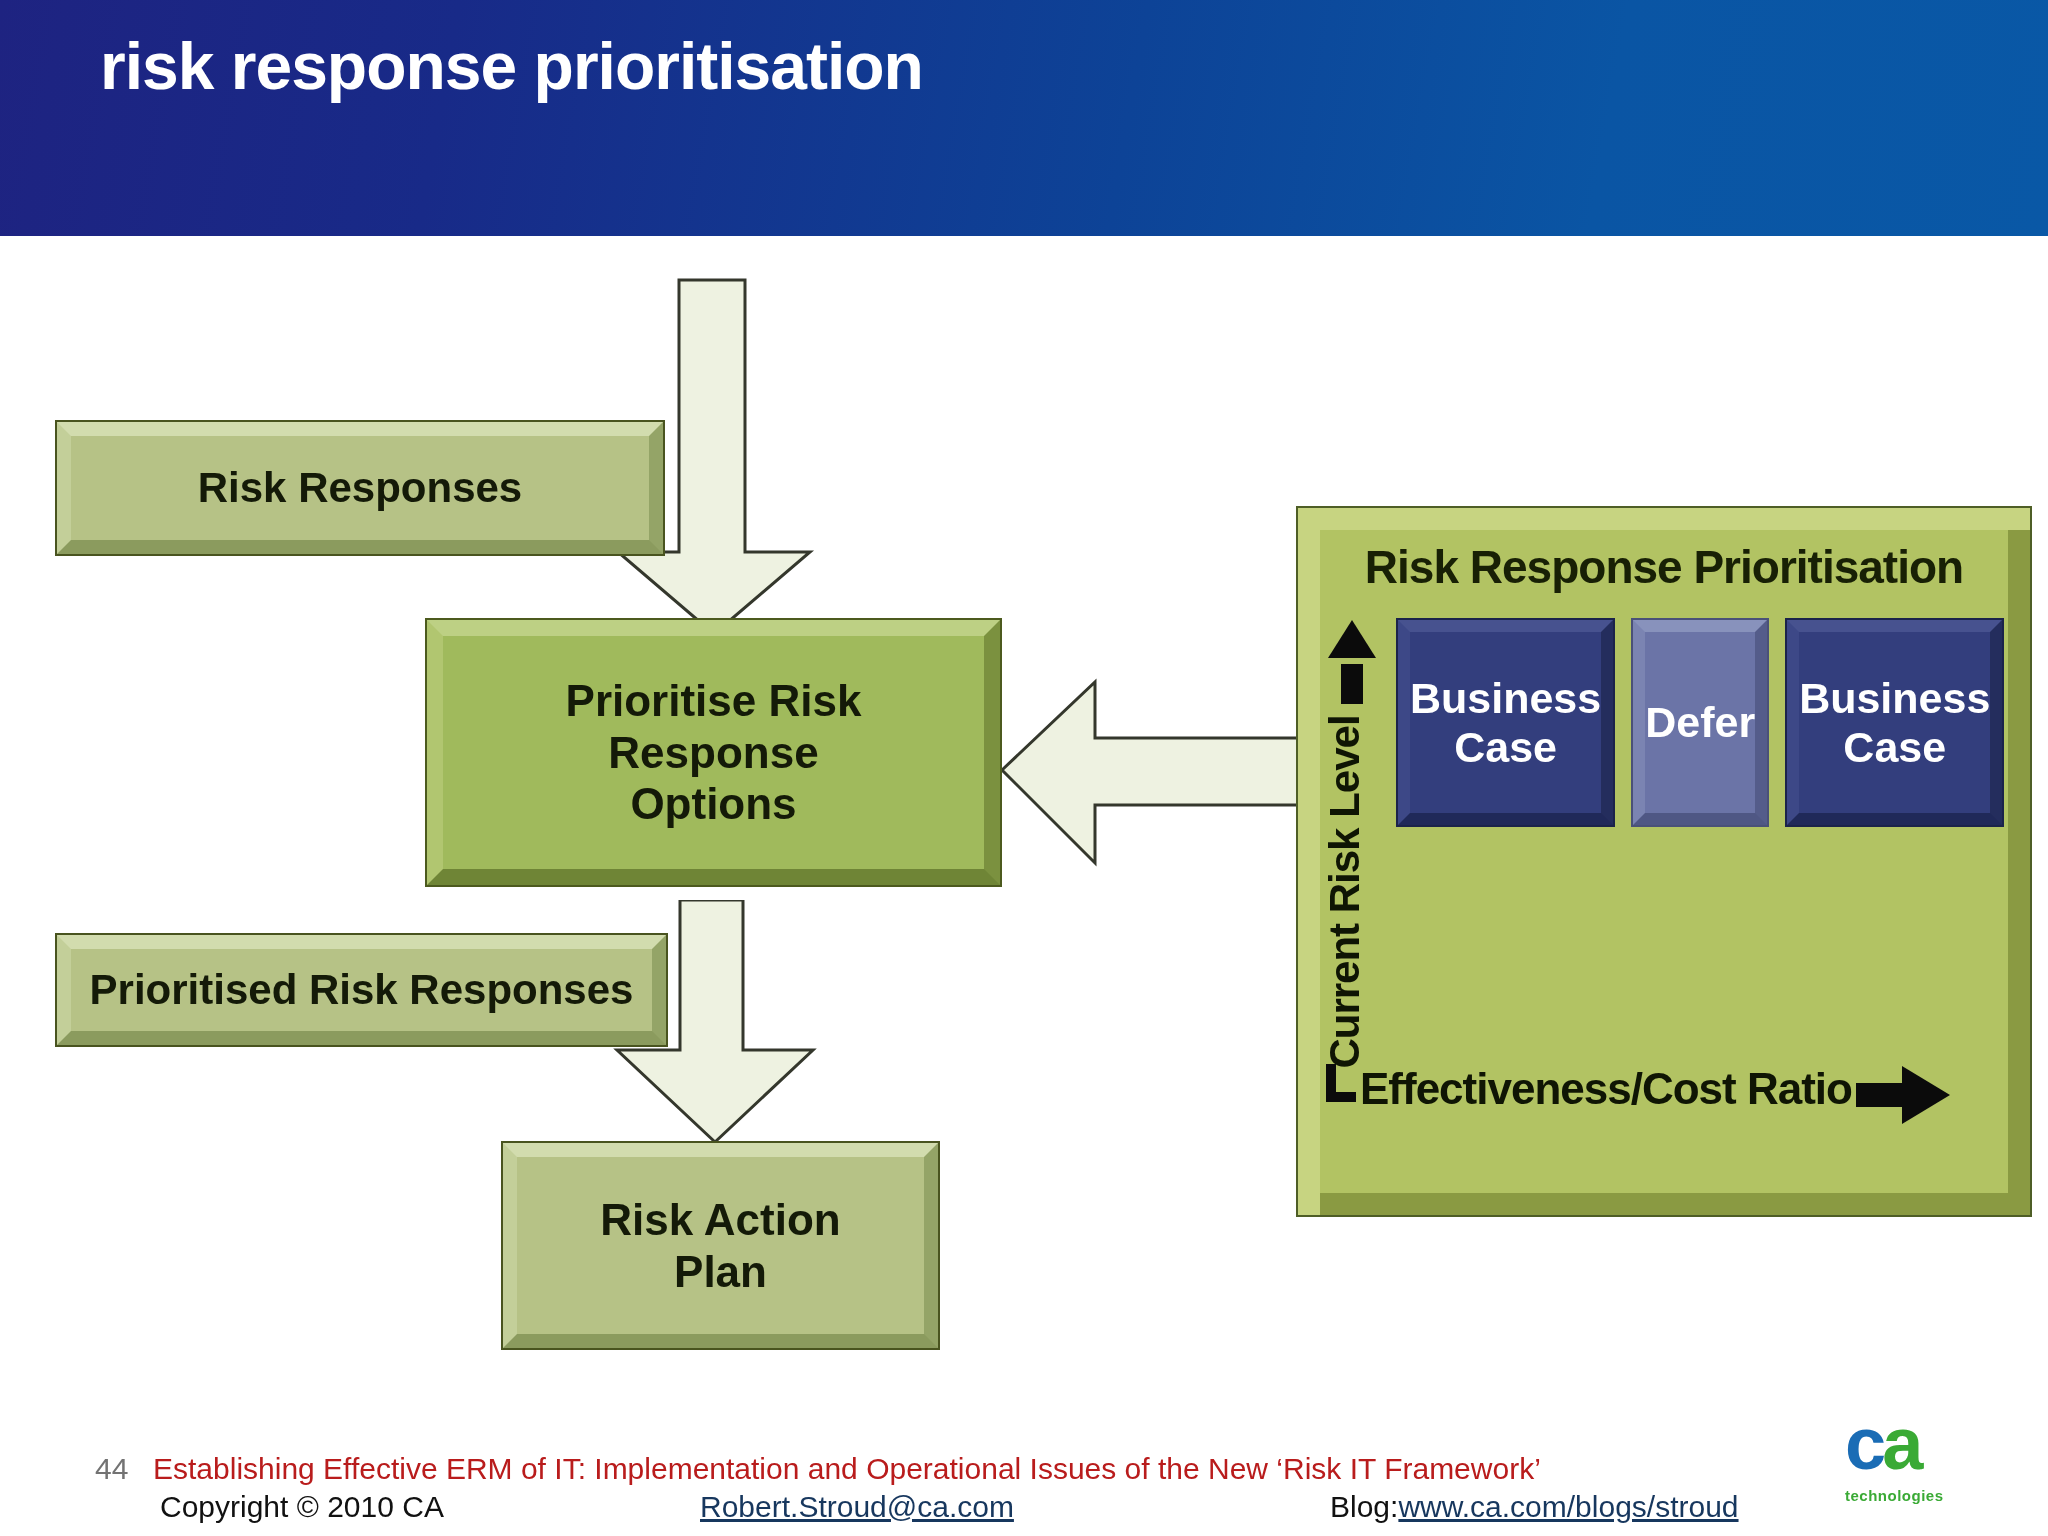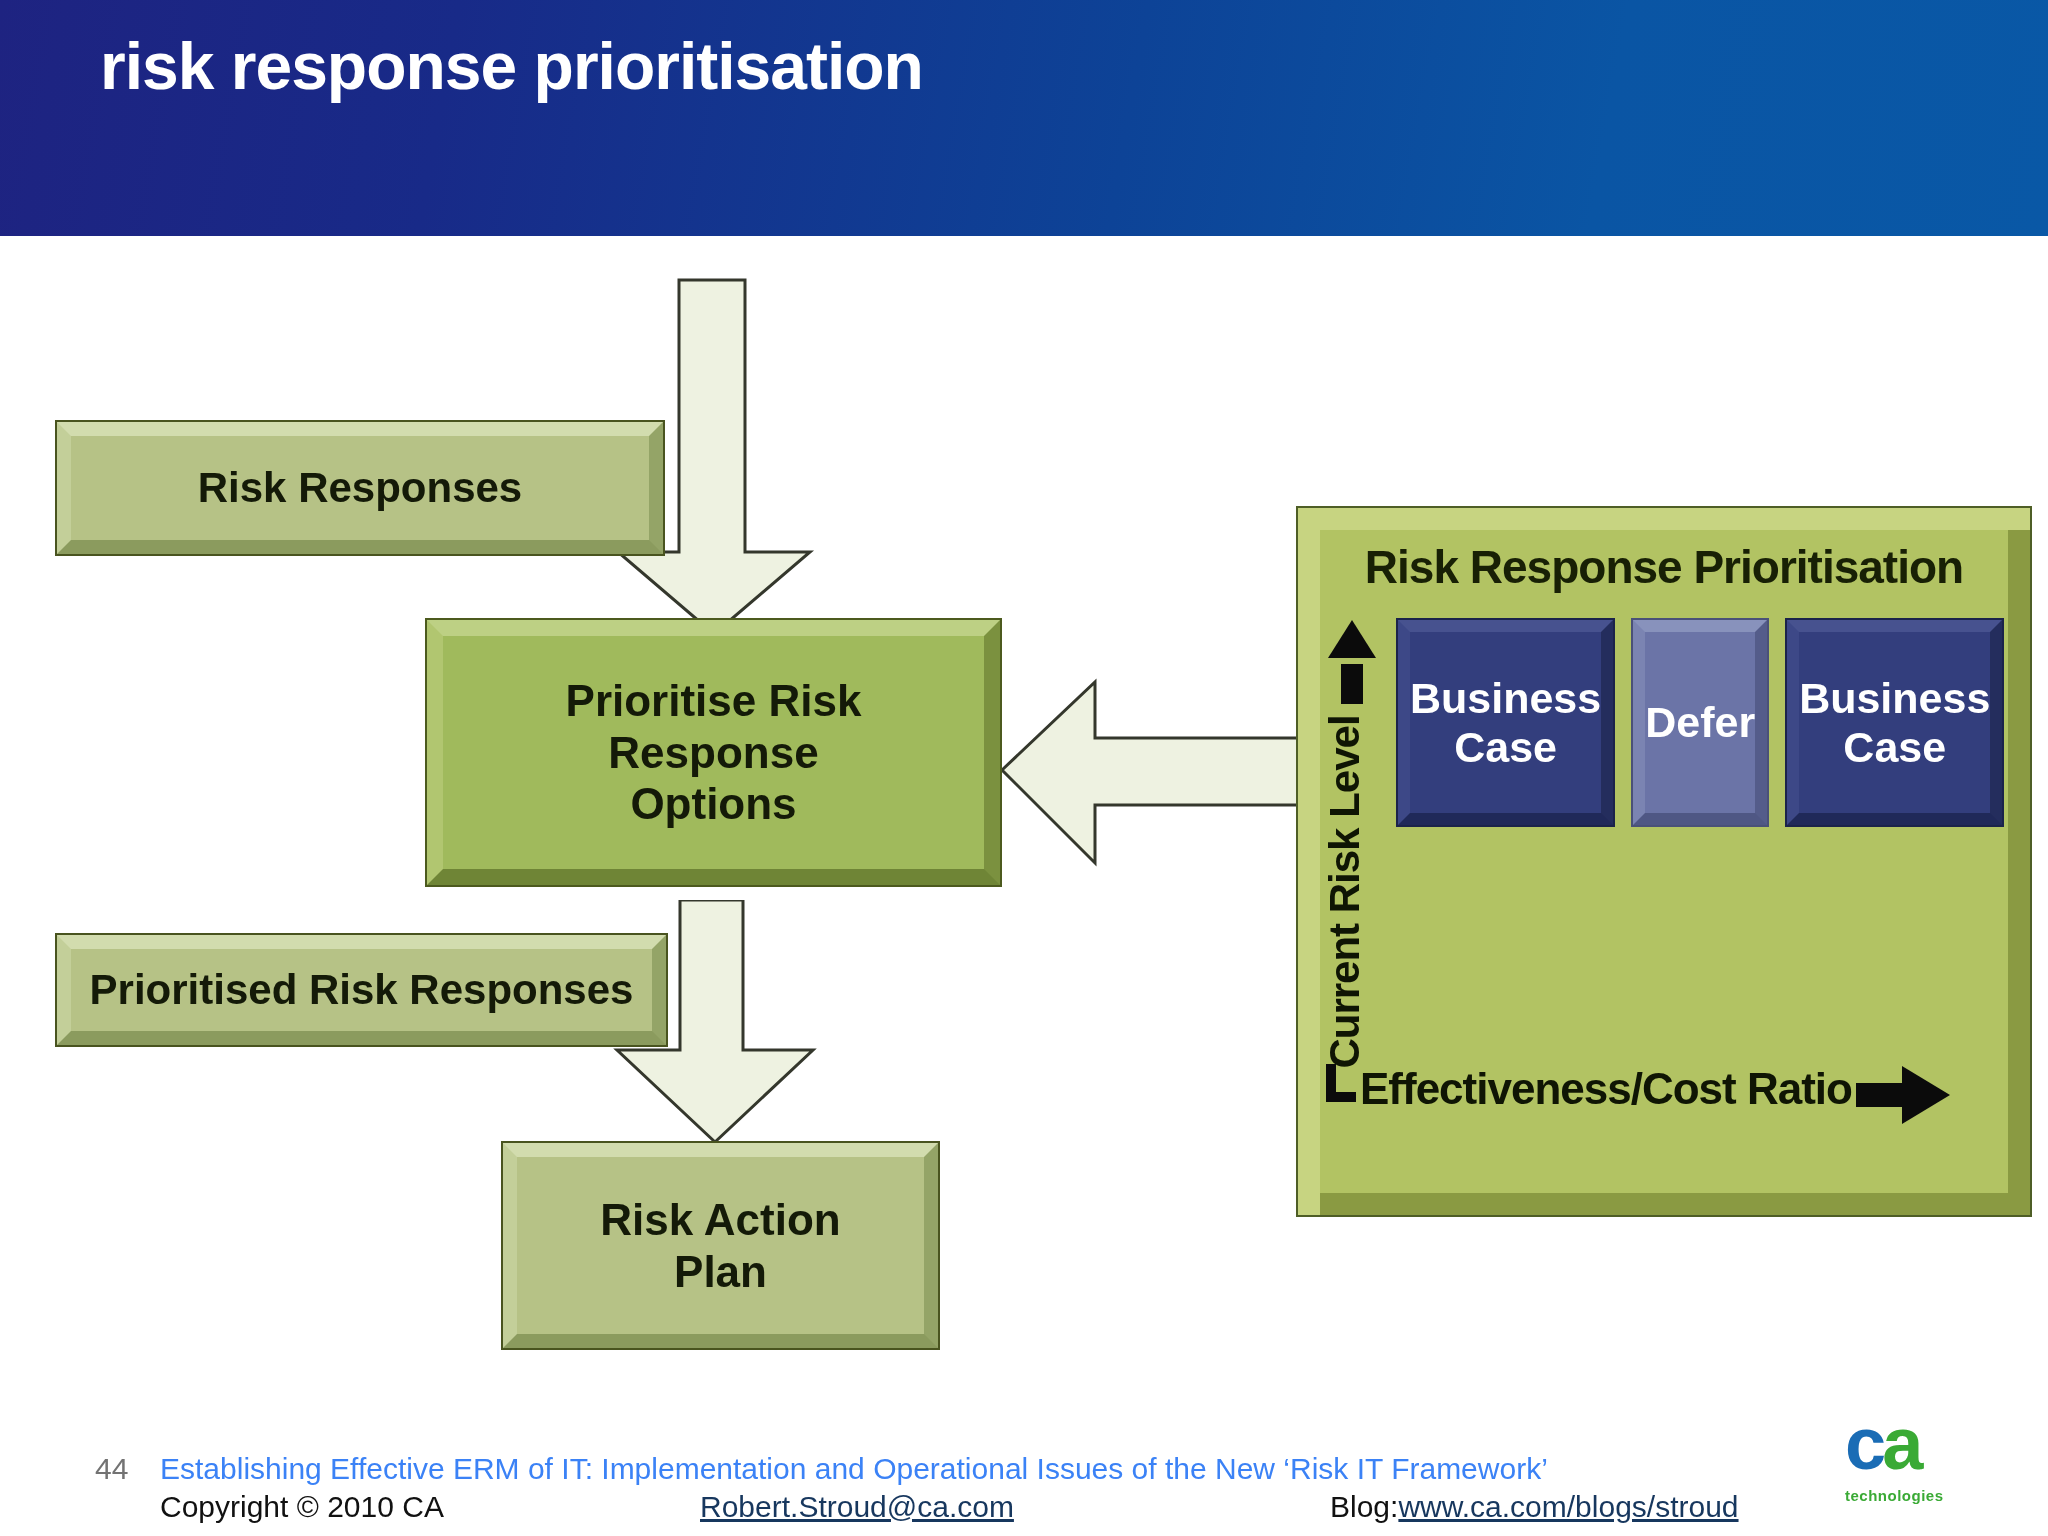--- a/index.html
+++ b/index.html
@@ -72,21 +72,21 @@
   }
   .x-axis-row {
     position:absolute; left:28px; top:556px; width:660px; height:62px;
     display:flex; 
   }
   .x-axis-label {
     font-size:44px; font-weight:bold; color:#0f1504; letter-spacing:-1px; margin:0 4px;
   }
   
   .footer-num   { position:absolute; left:95px;  top:1452px; font-size:30px; color:#737373; }
-  .footer-line1 { position:absolute; left:160px; top:1452px; font-size:30px; color:#3b82f6; }
+  .footer-line1 { position:absolute; left:153px; top:1452px; font-size:30px; color:#b91c1c; }
   .footer-copy  { position:absolute; left:160px; top:1490px; font-size:30px; color:#111; }
   .footer-email { position:absolute; left:700px; top:1490px; font-size:30px; }
   .footer-blog  { position:absolute; left:1330px; top:1490px; font-size:30px; color:#111; }
   .doc-link { color:#17375e; text-decoration:underline; cursor:pointer; }
   
   .logo { position:absolute; left:1845px; top:1414px; width:130px; text-align:left; }
   .logo-brand { font-size:74px; font-weight:900; line-height:0.82; letter-spacing:-4px; }
   .logo-c { color:#1a6cb5; }
   .logo-a { color:#3aaa35; }
   .logo-sub { font-size:15px; font-weight:bold; color:#3aaa35; letter-spacing:0.5px; margin-top:12px; }

